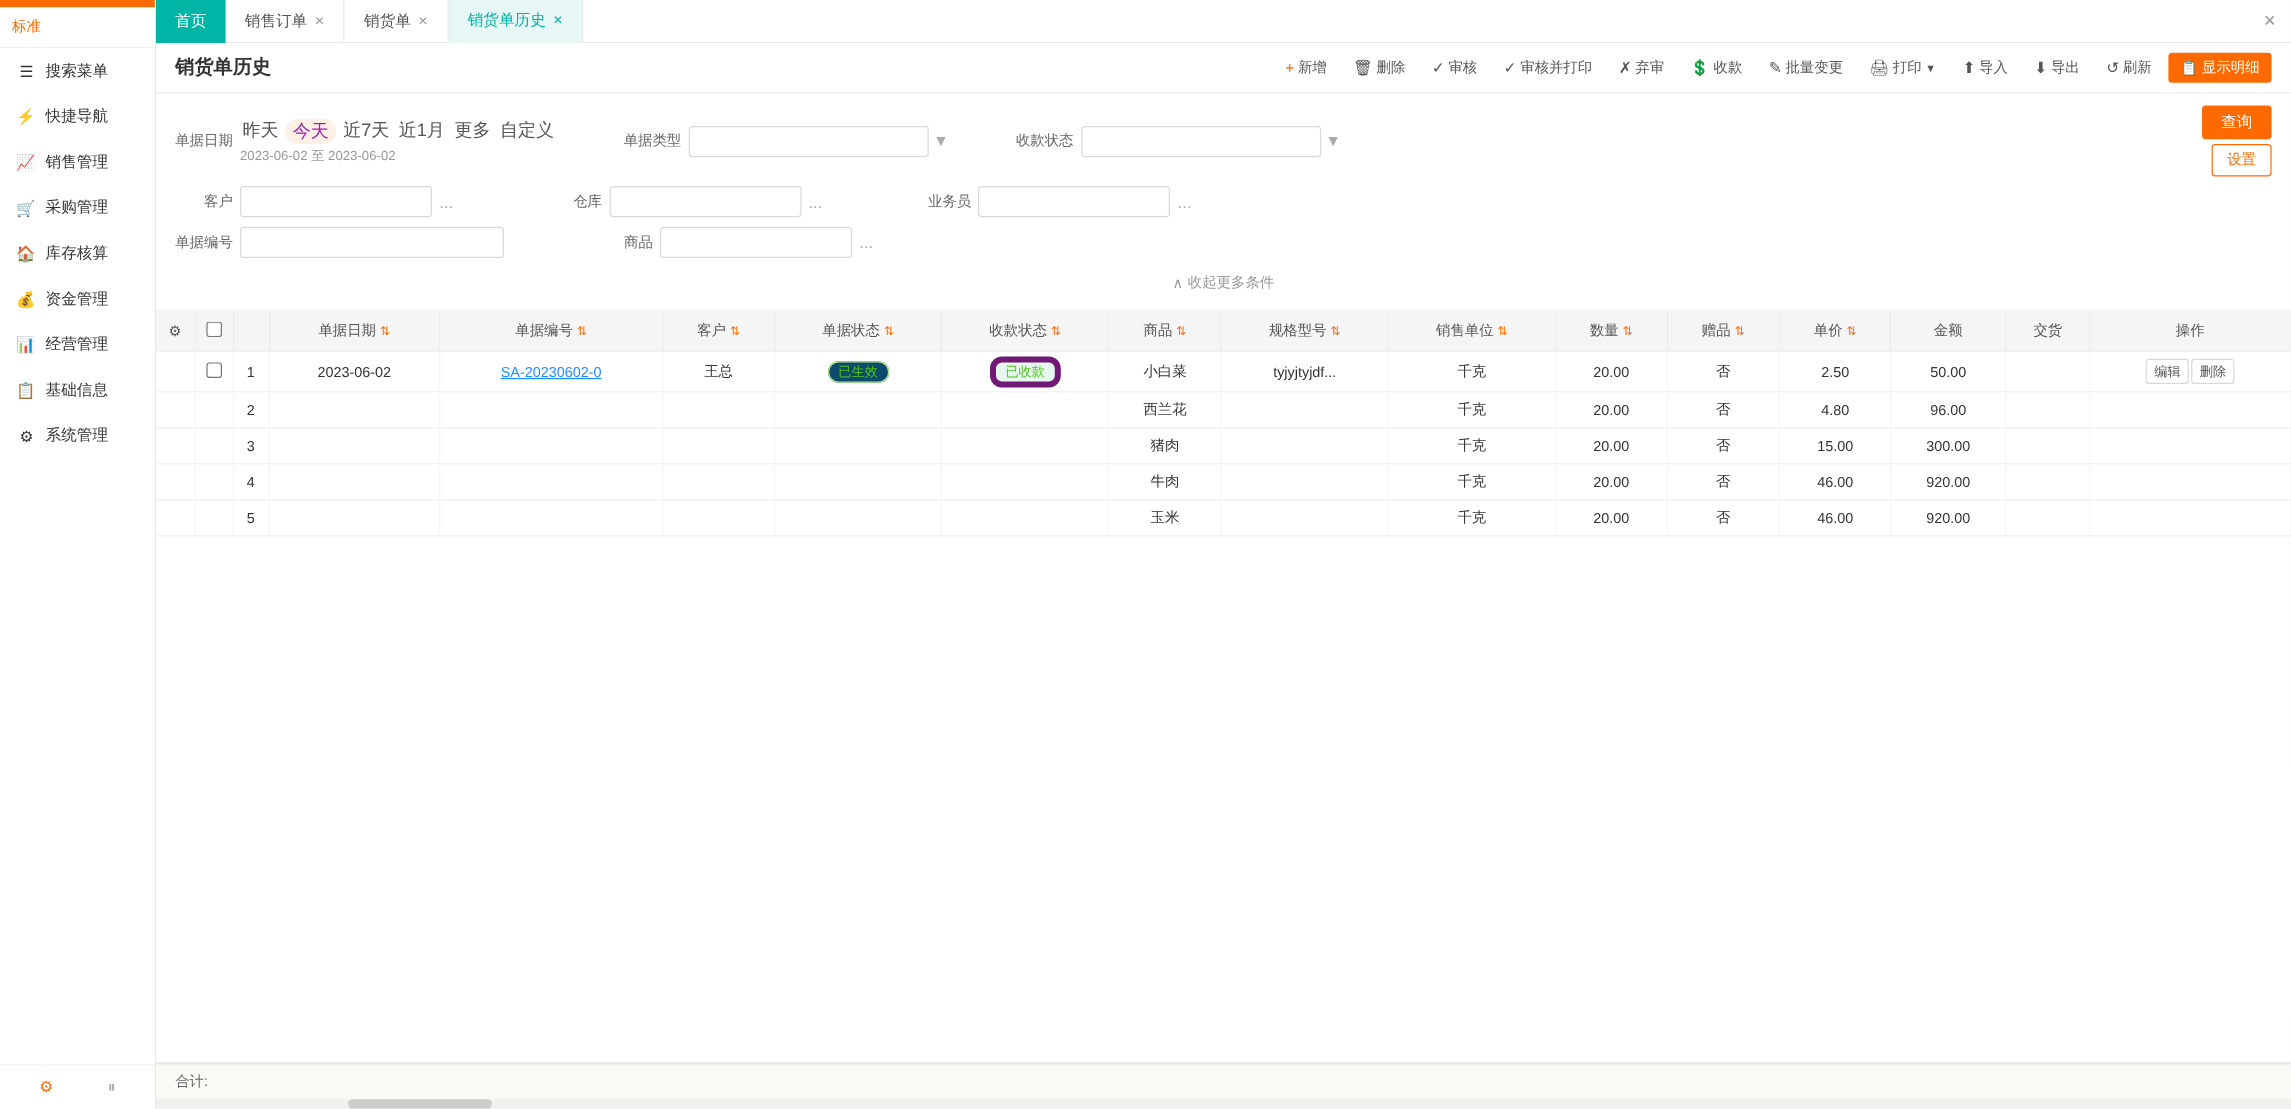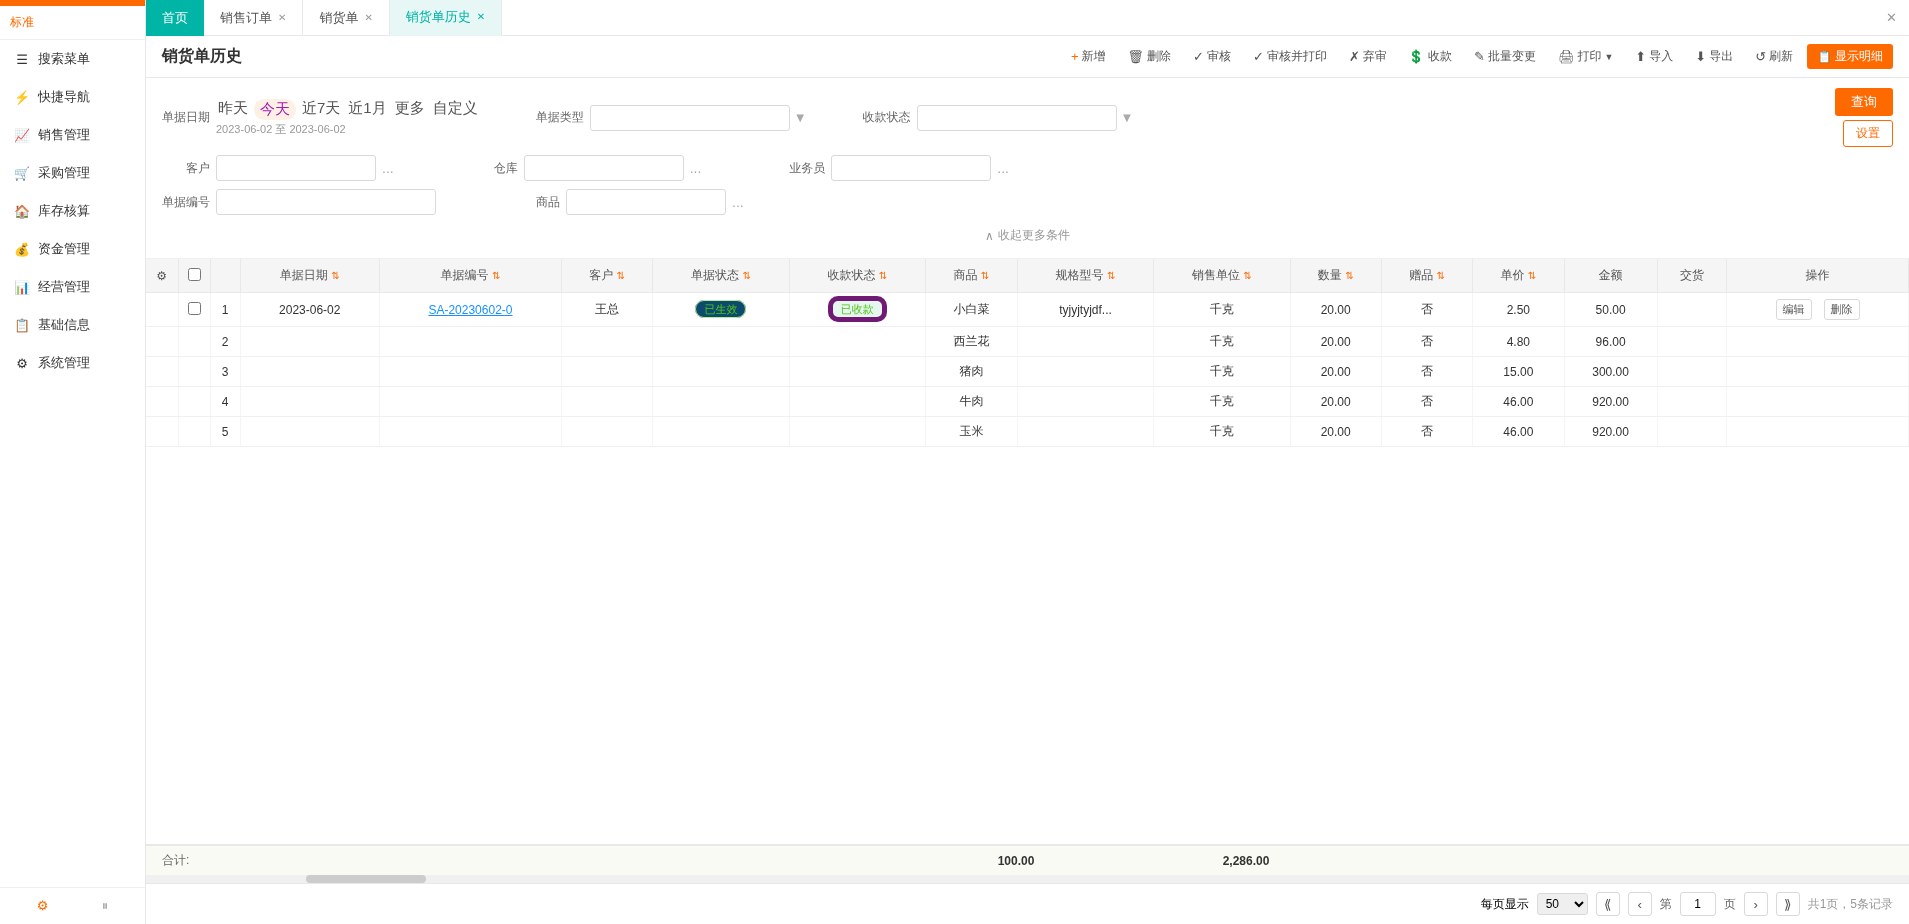--- a/index.html
+++ b/index.html
@@ -1,19 +1,19 @@
 <!DOCTYPE html>
 <html><head>
   <meta charset="utf-8">
   <style>
     * { margin: 0; padding: 0; box-sizing: border-box; }
     body { font-family: "Microsoft YaHei", "PingFang SC", sans-serif; font-size: 13px; background: #f5f5f5; display: flex; height: 924px; overflow: hidden; }
 
     
-    .sidebar { width: 146px; background: #fff; border-right: 1px solid #e8e8e8; display: flex; flex-direction: column; height: 100%; }
+    .sidebar { width: 130px; background: #fff; border-right: 1px solid #e8e8e8; display: flex; flex-direction: column; height: 100%; }
     .sidebar-top { background: #ff6a00; height: 6px; }
     .sidebar-logo { padding: 8px 10px; font-size: 12px; color: #ff6a00; border-bottom: 1px solid #f0f0f0; }
     .sidebar-item { display: flex; align-items: center; padding: 10px 14px; cursor: pointer; color: #333; font-size: 13px; gap: 8px; }
     .sidebar-item .icon { width: 16px; height: 16px; display: inline-flex; align-items: center; justify-content: center; flex-shrink: 0; }
     .sidebar-bottom { margin-top: auto; padding: 10px; display: flex; justify-content: space-around; border-top: 1px solid #f0f0f0; }
 
     
     .main { flex: 1; display: flex; flex-direction: column; overflow: hidden; }
 
     
@@ -50,21 +50,21 @@
     .data-table { width: 100%; border-collapse: collapse; font-size: 12px; }
     .data-table th { background: #f5f5f5; padding: 8px 6px; text-align: center; border-bottom: 1px solid #e8e8e8; border-right: 1px solid #e8e8e8; color: #555; white-space: nowrap; font-weight: normal; position: sticky; top: 0; z-index: 1; }
     .data-table td { padding: 6px 6px; text-align: center; border-bottom: 1px solid #f0f0f0; border-right: 1px solid #f5f5f5; color: #333; }
     .data-table th .sort-icon { color: #ff6a00; font-size: 10px; }
     .col-settings { width: 32px; }
     .col-check { width: 32px; }
     .badge { border-radius: 10px; padding: 2px 8px; font-size: 11px; }
     .badge-success { background: #0c4a6e; color: #52c41a; border: 1px solid #b7eb8f; }
     .badge-paid { background: #e6f7f0; color: #52c41a; border: 5px solid #701a75; }
     .link-text { color: #1890ff; cursor: pointer; text-decoration: underline; }
-    .action-btns { display: flex; gap: 12px; justify-content: center; }
+    .action-btns { display: flex; gap: 2px; justify-content: center; }
     .action-btn { background: none; border: 1px solid #d9d9d9; border-radius: 3px; padding: 2px 6px; cursor: pointer; font-size: 11px; color: #555; }
 
     
     .table-footer { background: #fafaf5; border-top: 2px solid #e8e8e8; padding: 6px 16px; display: flex; align-items: center; }
     .footer-label { color: #666; font-size: 12px; min-width: 60px; }
     .footer-total { color: #333; font-size: 12px; font-weight: bold; }
 
     
     .pagination-bar { display: flex; align-items: center; justify-content: flex-end; padding: 8px 16px; background: #fff; border-top: 1px solid #e8e8e8; gap: 8px; font-size: 12px; }
     .page-size-select { border: 1px solid #d9d9d9; border-radius: 3px; padding: 2px 4px; font-size: 12px; }
@@ -455,54 +455,20 @@
     <td>
       
     </td>
   </tr>
         </tbody>
     </table>
   </div>
 
   <div class="table-footer">
     <span class="footer-label">合计:</span>
-    <div style="flex:1; display:flex; align-items:center;">
-
-      <span style="width:32px;display:inline-block;"></span>
-      <span style="width:32px;display:inline-block;"></span>
-      <span style="width:30px;display:inline-block;"></span>
-      <span style="width:90px;display:inline-block;"></span>
-      <span style="width:110px;display:inline-block;"></span>
-      <span style="width:60px;display:inline-block;"></span>
-      <span style="width:80px;display:inline-block;"></span>
-      <span style="width:80px;display:inline-block;"></span>
-      <span style="width:80px;display:inline-block;"></span>
-      <span style="width:90px;display:inline-block;"></span>
-      <span style="width:70px;display:inline-block;"></span>
-      <span class="footer-total" style="width:80px;text-align:center;display:inline-block;">100.00</span>
-      <span style="width:60px;display:inline-block;"></span>
-      <span style="width:80px;display:inline-block;"></span>
-      <span class="footer-total" style="width:100px;text-align:center;display:inline-block;">2,286.00</span>
-    </div>
   </div>
 
   <div class="scrollbar-h">
     <div class="scrollbar-h-thumb"></div>
   </div>
 
-  <div class="pagination-bar">
-    <span>每页显示</span>
-    <select class="page-size-select">
-      <option>50</option>
-      <option>100</option>
-      <option>200</option>
-    </select>
-    <button class="page-btn">⟪</button>
-    <button class="page-btn">‹</button>
-    <span style="color:#666;">第</span>
-    <input type="text" class="page-input" value="1" style="">
-    <span style="color:#666;">页</span>
-    <button class="page-btn">›</button>
-    <button class="page-btn">⟫</button>
-    <span class="total-info">共1页，5条记录</span>
-  </div>
 
 </div>
 
 </body></html>

